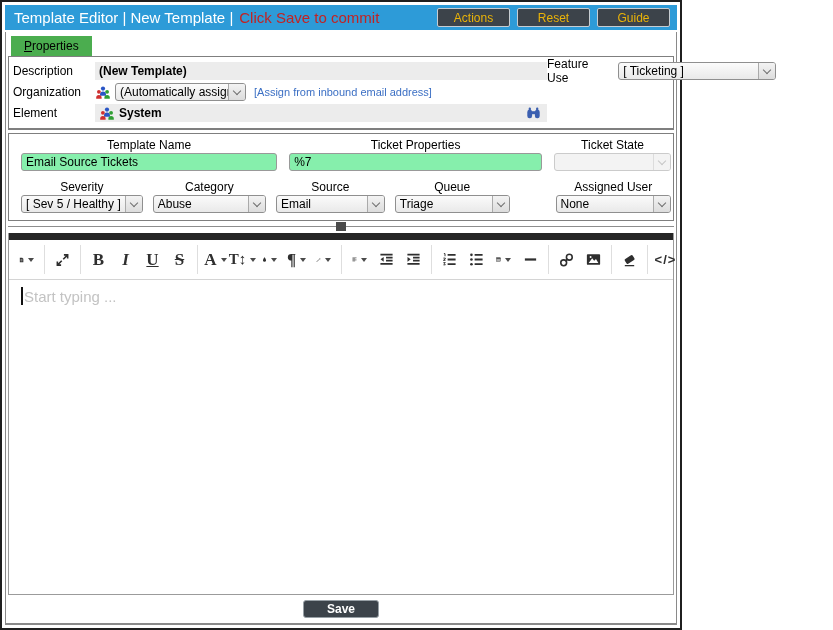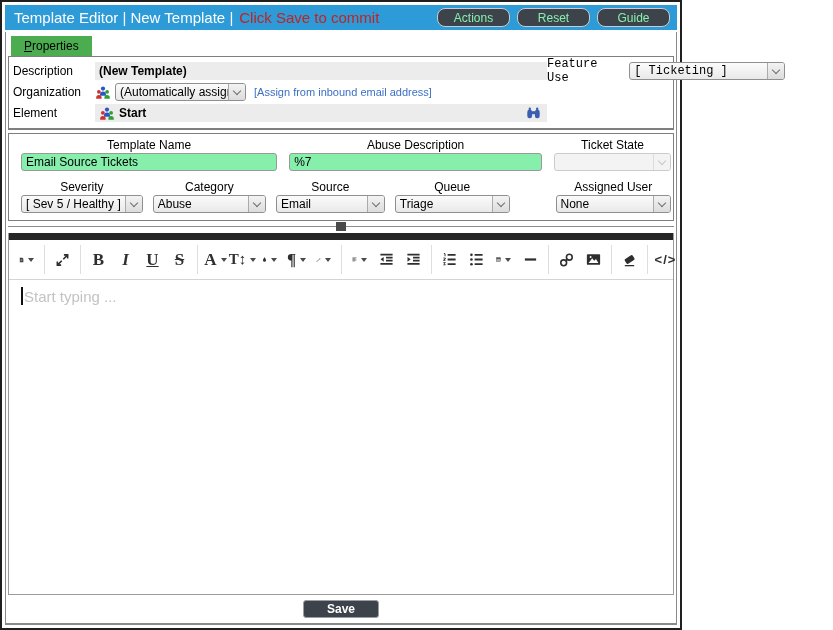--- a/index.html
+++ b/index.html
@@ -19,22 +19,22 @@
     height:25px; flex:none;
     background:#2d9bd8;
     display:flex; align-items:center;
     padding:0 7px 0 9px;
   }
   .titlebar .title { color:#fff; font-size:15px; white-space:nowrap; }
   .titlebar .alert { color:#c32222; font-size:15px; margin-left:6px; white-space:nowrap; }
   .tb-buttons { margin-left:auto; display:flex; gap:7px; }
   .tb-btn {
     width:73px; height:19px;
-    background:#3c434a; color:#86efac;
-    border:1px solid #c7cdd2; border-radius:8px;
+    background:#3c434a; color:#eab308;
+    border:1px solid #c7cdd2; border-radius:2px;
     font-size:12px; font-family:inherit;
     display:flex; align-items:center; justify-content:center;
     cursor:pointer;
   }
 
   
   .wrapper {
     flex:1; margin-top:2px;
     border-left:1px solid #8a8a8a; border-right:1px solid #8a8a8a; border-bottom:2px solid #8a8a8a;
     display:flex; flex-direction:column;
@@ -78,21 +78,21 @@
     background:linear-gradient(#f3f3f3,#dcdcdc);
     display:flex; align-items:center; justify-content:center;
   }
   .chev { width:6px; height:6px; border-right:1.6px solid #6f6f6f; border-bottom:1.6px solid #6f6f6f; transform:rotate(45deg); margin-top:-3px; }
   .select.disabled { background:#f3f3f3; border-color:#cbcbcb; cursor:default; }
   .select.disabled .caretbox { border-left-color:#dcdcdc; background:#f3f3f3; }
   .select.disabled .chev { border-color:#c6c6c6; }
 
   .org-select { width:131px; margin-right:8px; }
   .assign-link { font-size:11px; color:#3b6fc4; cursor:pointer; white-space:nowrap; }
-  .fu-group { margin-left:auto; display:flex; align-items:center;font-family:Liberation Mono, monospace; }
+  .fu-group { margin-left:auto; display:flex; align-items:center; }
   .fu-label { font-size:12px; margin-right:12px; }
   .fu-select { width:176px; }
 
   
   .panel2 { margin-top:3px; padding:4px 2px 7px 2px; flex:none; }
   .section-heading { color:#1e6db2; font-size:15px; margin:2px 0 3px 10px; }
   .fieldrow { display:flex; padding:0 0 0 10px; }
   .fgroup { display:flex; flex-direction:column; }
   .flabel { font-size:12px; text-align:center; height:15px; color:#000; }
   .tinput {
@@ -226,21 +226,21 @@
         <span class="plabel">Element</span>
         <div class="grayfield">
           <svg class="icon-people" viewBox="0 0 16 15">
             <circle cx="8" cy="3.6" r="2.1" fill="#2a56c6"></circle>
             <path d="M5 9.6 a3 3 0 0 1 6 0 v1.2 h-6 z" fill="#2a56c6"></path>
             <circle cx="3.9" cy="6.8" r="1.9" fill="#cf3030"></circle>
             <path d="M1.2 12.6 a2.7 2.7 0 0 1 5.4 0 v1.2 h-5.4 z" fill="#cf3030"></path>
             <circle cx="12.1" cy="6.8" r="1.9" fill="#2f9e33"></circle>
             <path d="M9.4 12.6 a2.7 2.7 0 0 1 5.4 0 v1.2 h-5.4 z" fill="#2f9e33"></path>
           </svg>
-          <span>Start</span>
+          <span>System</span>
           <svg class="icon-binocs" viewBox="0 0 15 14">
             <g fill="#3b5fb0">
               <rect x="1.3" y="3.8" width="4.8" height="8.4" rx="2.2"></rect>
               <rect x="8.9" y="3.8" width="4.8" height="8.4" rx="2.2"></rect>
               <rect x="5.5" y="5.2" width="4" height="3"></rect>
               <rect x="2.7" y="1.6" width="2.2" height="3.4" rx="1"></rect>
               <rect x="10.1" y="1.6" width="2.2" height="3.4" rx="1"></rect>
             </g>
           </svg>
         </div>
@@ -249,21 +249,21 @@
     </div>
 
     <div class="panel panel2">
 
       <div class="fieldrow rowA">
         <div class="fgroup g1">
           <span class="flabel">Template Name</span>
           <input class="tinput" type="text" value="Email Source Tickets" style="">
         </div>
         <div class="fgroup g2">
-          <span class="flabel">Abuse Description</span>
+          <span class="flabel">Ticket Properties</span>
           <input class="tinput" type="text" value="%7" style="">
         </div>
         <div class="fgroup g3">
           <span class="flabel">Ticket State</span>
           <div class="select disabled">
             <span class="val"></span>
             <span class="caretbox">
                 <span class="chev"></span>
               </span>
           </div>

